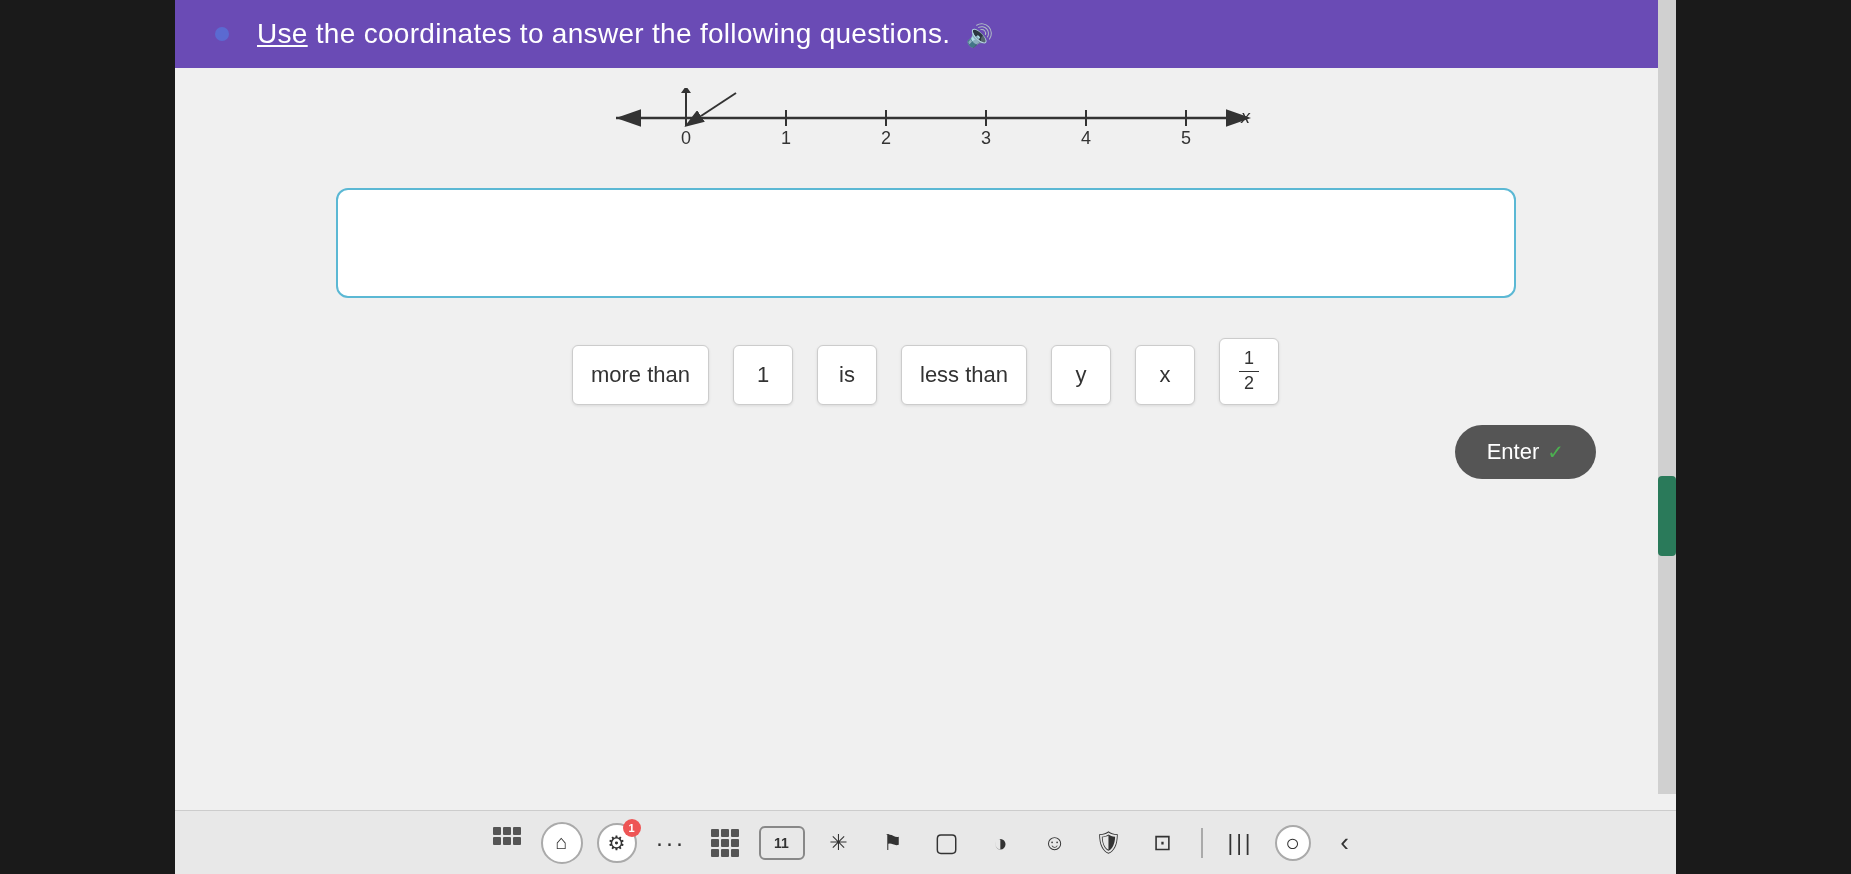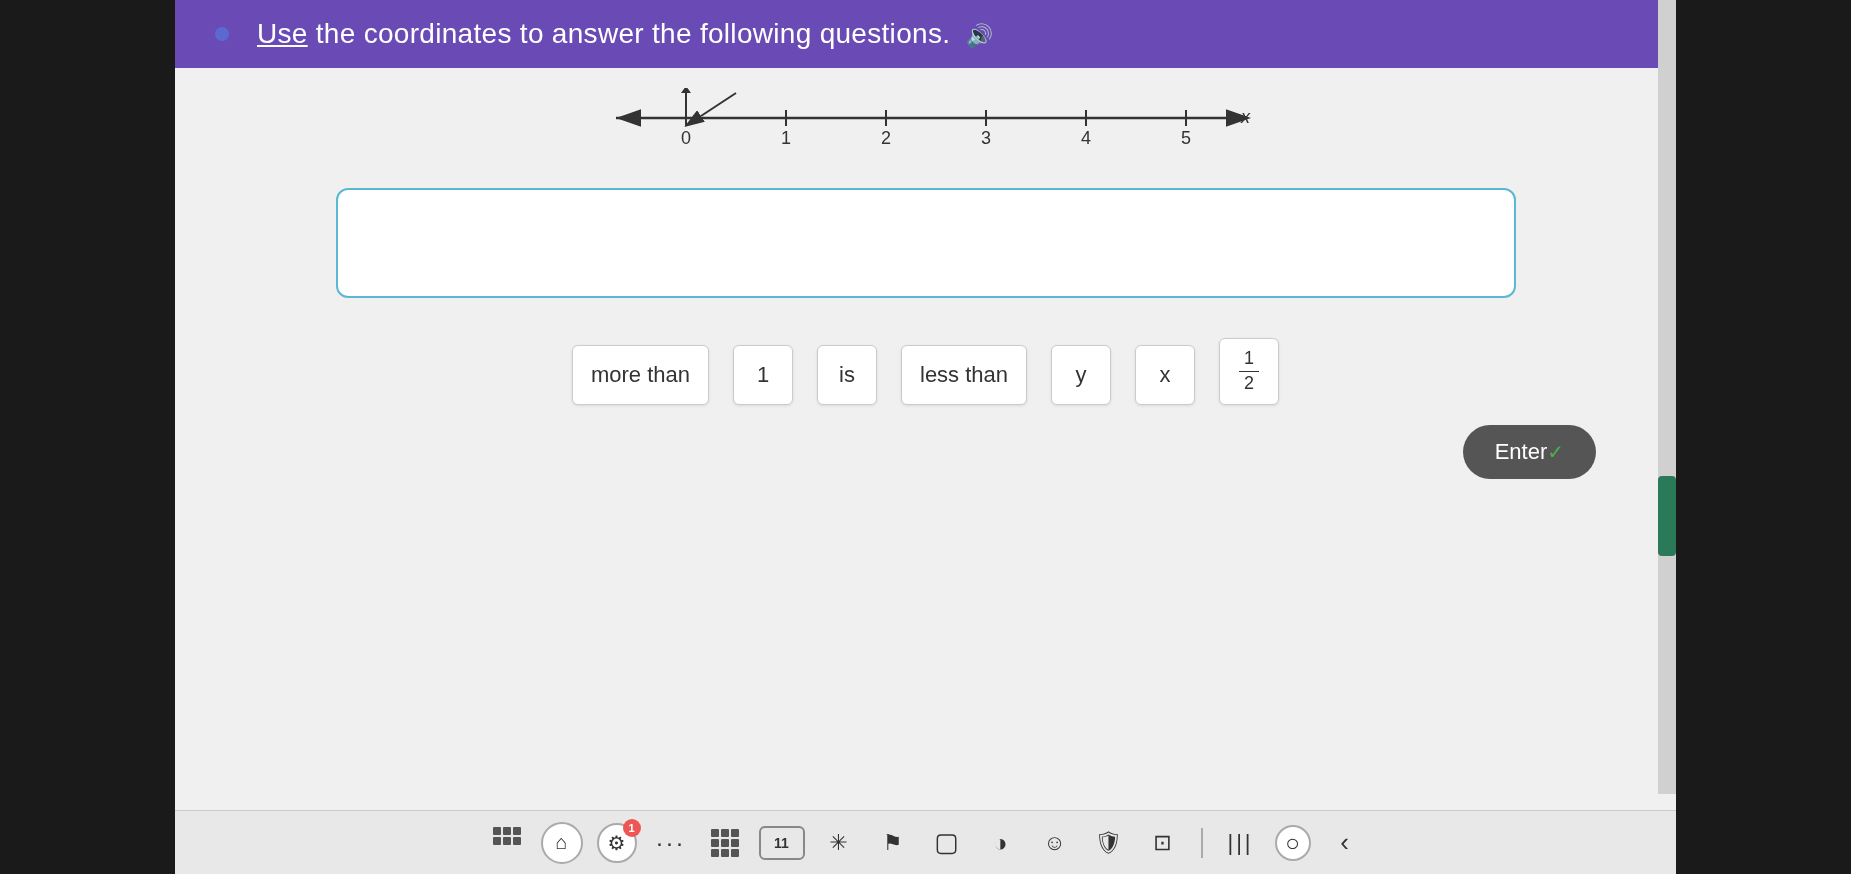--- a/index.html
+++ b/index.html
@@ -147,21 +147,21 @@
     .enter-btn {
       background: #555;
       color: white;
       border: none;
       border-radius: 30px;
       padding: 14px 32px;
       font-size: 22px;
       cursor: pointer;
       display: flex;
       align-items: center;
-      gap: 0;
+      gap: 8px;
     }
     .enter-btn .check-icon {
       font-size: 20px;
       color: #4caf50;
     }
 
     
     .scroll-track {
       position: absolute;
       right: 0;

